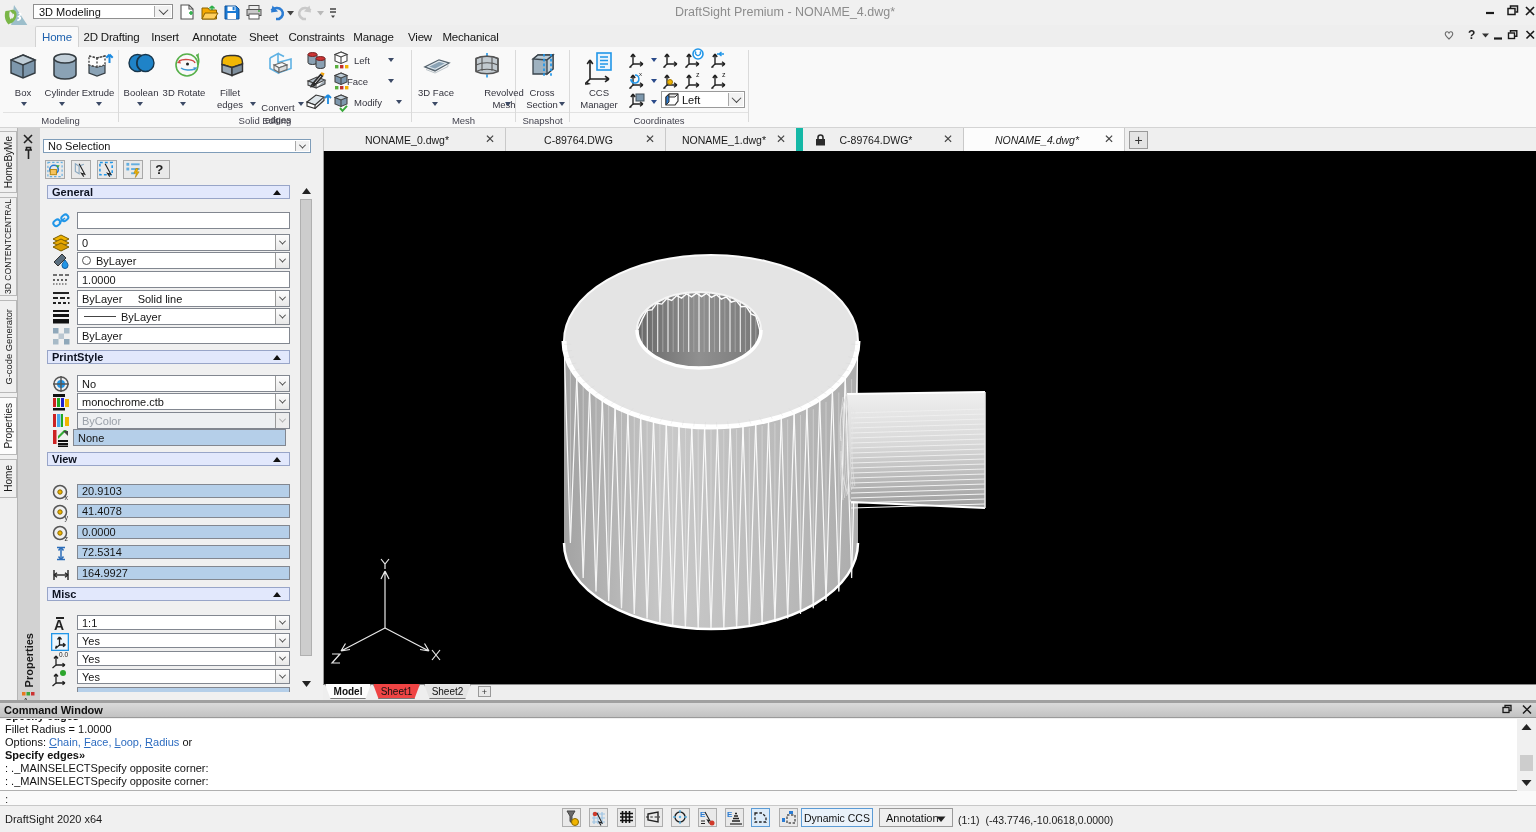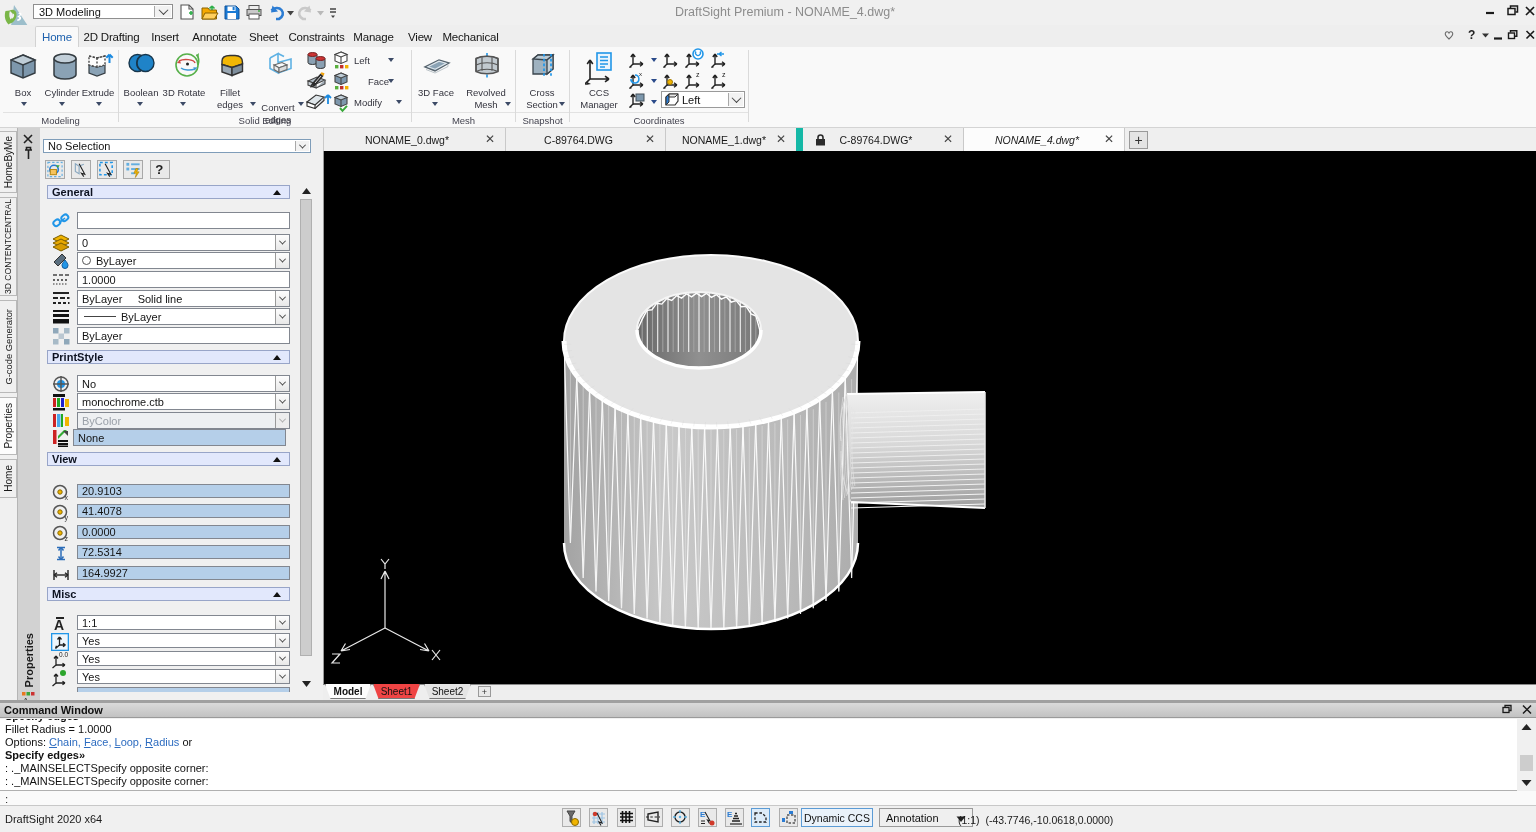--- a/index.html
+++ b/index.html
@@ -248,41 +248,41 @@
         </g>
       </g>
 <g transform="translate(0,43)">
         <polygon points="7,1 13,3.5 13,10 7,12.5 1,10 1,3.5" fill="#7d97ac" stroke="#444" stroke-width="1.1"></polygon>
         <polygon points="7,1 13,3.5 7,6 1,3.5" fill="#bfcdd7" stroke="#444" stroke-width="1.1"></polygon>
         <path d="M7,6 v6.5" stroke="#444" stroke-width="1.1"></path>
         <path d="M6,13 l2.5,2.8 4.5,-5" fill="none" stroke="#39a83a" stroke-width="2" transform="translate(0,1)"></path>
       </g>
 </svg>
 <div class="rib-label" style="left:354px;top:55px;width:30px;text-align:left">Left</div>
-<div class="rib-label" style="left:359px;top:76px;width:30px;text-align:right">Face</div>
+<div class="rib-label" style="left:347px;top:76px;width:30px;text-align:left">Face</div>
 <div class="rib-label" style="left:354px;top:97px;width:38px;text-align:left">Modify</div>
 <div class="dd" style="left:388px;top:58px"></div>
 <div class="dd" style="left:388px;top:79px"></div>
 <div class="dd" style="left:396px;top:100px"></div>
 <svg class="abs" style="left:422px;top:52px" width="80" height="28" viewBox="0 0 80 28">
 <g>
         <path d="M3,15 L17,8 L27,11 L13,19 Z" fill="#8ba3b5" stroke="#57646e" stroke-width="1.4"></path>
         <path d="M5.8,14.7 L17,9.2 L24.2,11.3 L13.2,17.2 Z" fill="none" stroke="#dfe7ec" stroke-width="1.1"></path>
         <path d="M4,17.5 L13,21 L26,14.5 L26,12.5" fill="none" stroke="#9aa6ae" stroke-width="1" opacity="0.65"></path>
       </g>
 <g transform="translate(52,0)">
         <path d="M13,1 v25" stroke="#2196e8" stroke-width="1.6" stroke-dasharray="3,2.4"></path>
         <path d="M2,6.5 C8,3.5 18,3.5 24,6.5 L24,19.5 C18,22.5 8,22.5 2,19.5 Z" fill="#c2cad0" stroke="#555" stroke-width="1.4"></path>
         <path d="M2,6.5 C8,3.5 18,3.5 24,6.5 M2,13 C8,10 18,10 24,13 M2,19.5 C8,16.5 18,16.5 24,19.5" fill="none" stroke="#555" stroke-width="1.1"></path>
         <path d="M8,4.2 v13.5 M18,4.2 v13.5" stroke="#555" stroke-width="1.1" transform="translate(0,1)"></path>
         <path d="M2,6.5 v13 M24,6.5 v13" stroke="#555" stroke-width="1.4"></path>
       </g>
 </svg>
 <div class="rib-label" style="left:415px;top:87px;width:42px">3D Face</div>
-<div class="rib-label" style="left:462px;top:87px;width:48px">Revolved<br>Mesh</div>
+<div class="rib-label" style="left:480px;top:87px;width:48px">Revolved<br>Mesh</div>
 <div class="dd" style="left:432px;top:102px"></div>
 <div class="dd" style="left:505px;top:102px"></div>
 <svg class="abs" style="left:531px;top:53px" width="26" height="26" viewBox="0 0 26 26">
 <polygon points="7,2 22,2 22,16 16,21 2,21 2,6" fill="#9fb2c0" stroke="#3a444c" stroke-width="1.3"></polygon>
 <polygon points="7,2 22,2 16,7 2,6" fill="#b9c8d2" stroke="#3a444c" stroke-width="1.3"></polygon>
 <polygon points="16,7 22,2 22,16 16,21" fill="#c4d0d8" stroke="#3a444c" stroke-width="1.3"></polygon>
 <path d="M13,1 v22 M20,1 v22" stroke="#1e96ea" stroke-width="1.7" stroke-dasharray="2.6,2.2"></path>
 </svg>
 <div class="rib-label" style="left:518px;top:87px;width:48px">Cross<br>Section</div>
 <div class="dd" style="left:559px;top:102px"></div>
@@ -926,16 +926,16 @@
     </svg>
 <div class="stbtn" style="left:779px;border-color:#adadad;background:#e9e9e9"></div>
 <svg class="abs" style="left:780px;top:809px" width="17" height="17" viewBox="0 0 17 17">
       <g>
         <rect x="7" y="6" width="8" height="8" fill="none" stroke="#555" stroke-width="1.4" stroke-dasharray="2.4,1.6"></rect>
         <rect x="9" y="2" width="4" height="3" fill="#2b7cd3"></rect>
         <rect x="2" y="9" width="3" height="4" fill="#2b7cd3"></rect>
       </g>
     </svg>
 <div class="abs" style="left:801px;top:808px;width:72px;height:19px;background:#eaf2fa;border:1px solid #5b9bd5;font-size:10.5px;white-space:nowrap;color:#111;display:flex;align-items:center;justify-content:center">Dynamic CCS</div>
-<div class="abs" style="left:879px;top:808px;width:94px;height:19px;background:#efefef;border:1px solid #9a9a9a;font-size:11px;color:#111;display:flex;align-items:center;padding-left:6px">Annotation<svg width="10" height="9" viewBox="0 0 10 9" style="position:absolute;right:6px;top:6px">
+<div class="abs" style="left:879px;top:808px;width:74px;height:19px;background:#efefef;border:1px solid #9a9a9a;font-size:11px;color:#111;display:flex;align-items:center;padding-left:6px">Annotation<svg width="10" height="9" viewBox="0 0 10 9" style="position:absolute;right:6px;top:6px">
         <path d="M0.5,1.5 l9,0 -4.5,5.5 z" fill="#222"></path>
       </svg></div>
 <div class="abs" style="left:958px;top:814px;font-size:10.5px;color:#1a1a1a">(1:1)&nbsp;&nbsp;(-43.7746,-10.0618,0.0000)</div>
 </div>
 </body></html>

